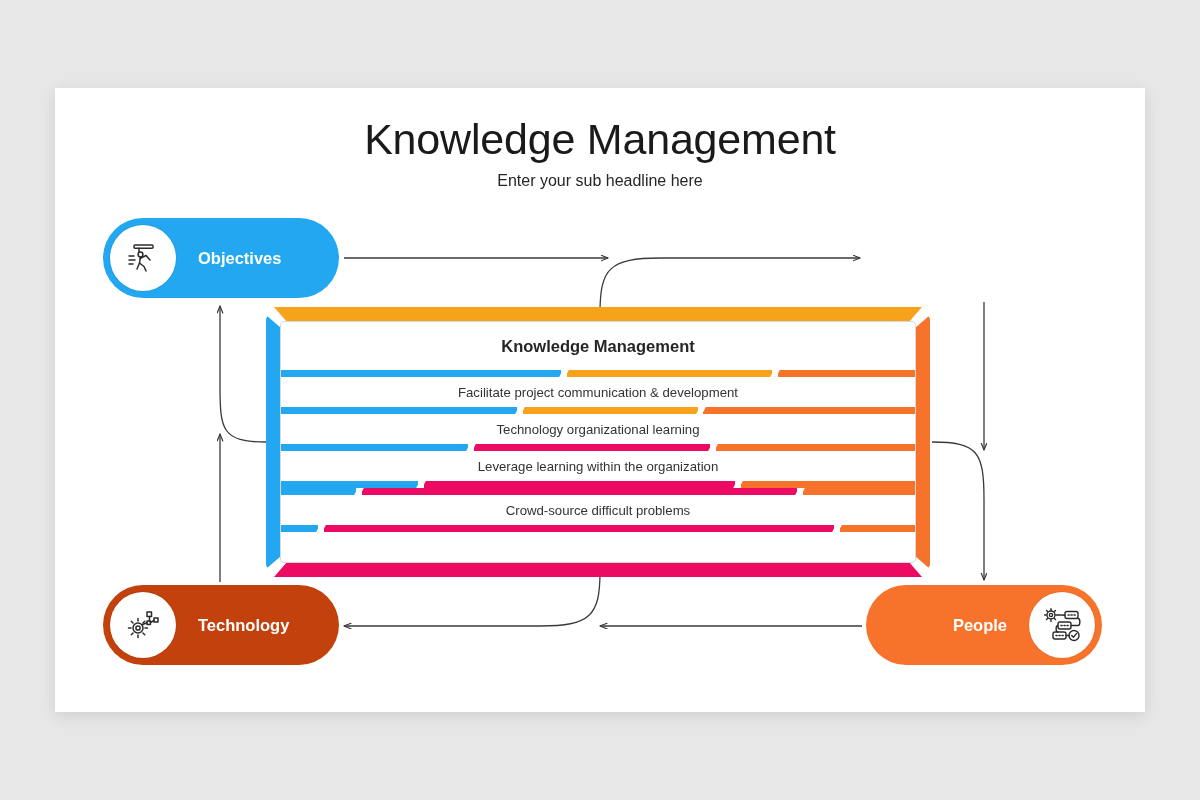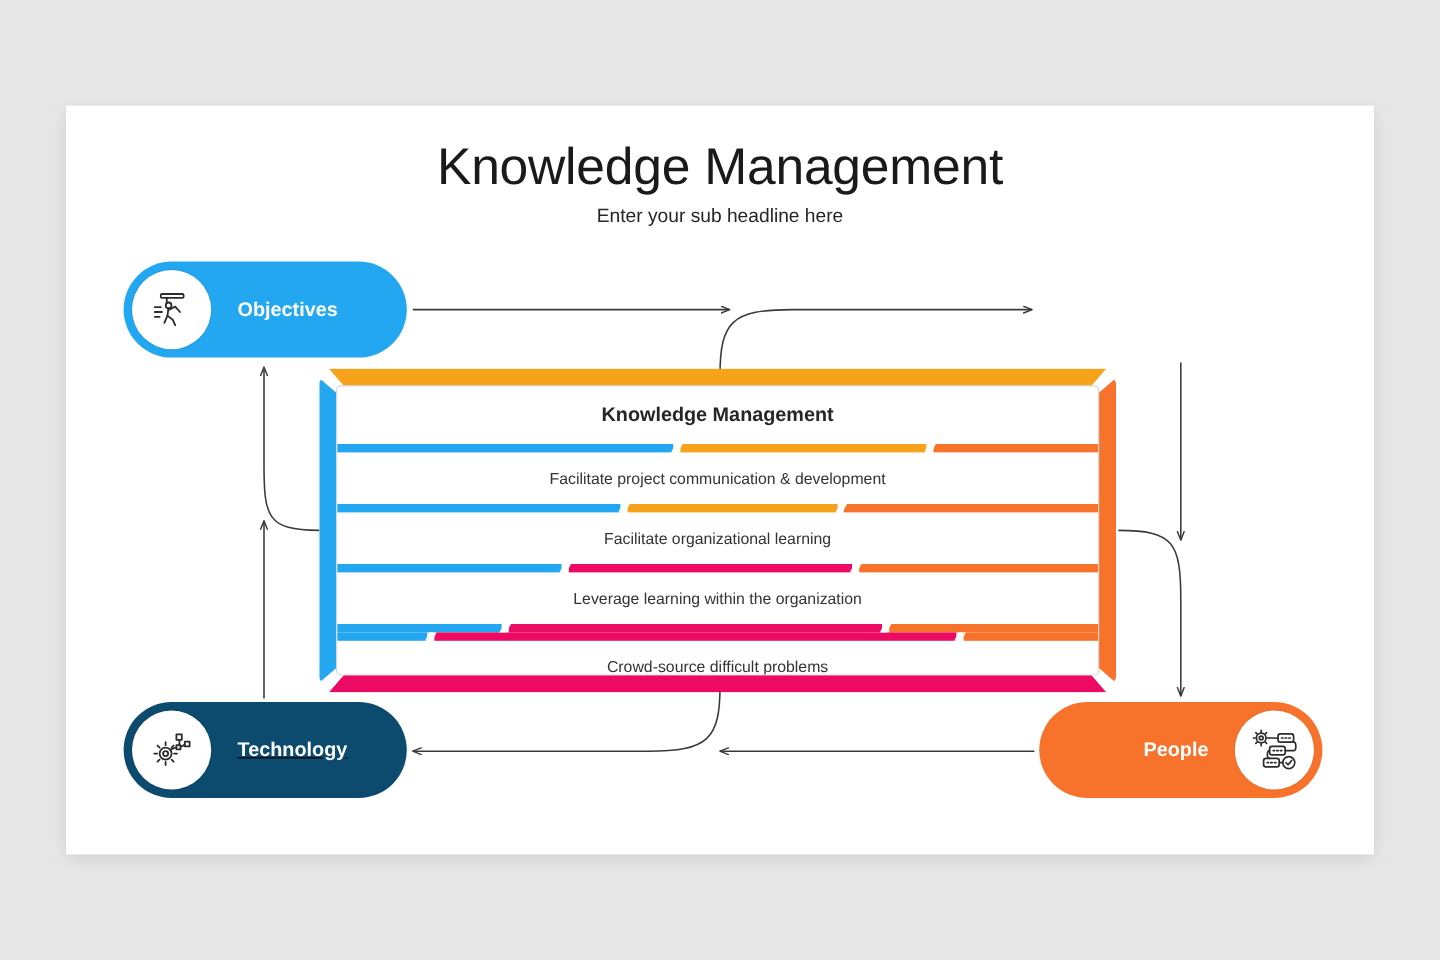--- a/index.html
+++ b/index.html
@@ -49,21 +49,21 @@
     flex: 0 0 auto;
     box-shadow: 0 0 0 1px rgba(0,0,0,0.05);
   }
   .pill.left-icon  { padding: 0 0 0 7px; justify-content: flex-start; }
   .pill.left-icon .pill-label { margin-left: 22px; }
   .pill.right-icon { padding: 0 7px 0 0; justify-content: flex-end; }
   .pill.right-icon .pill-label { margin-right: 22px; }
 
   #pill-objectives { left: 103px;  top: 218px; background: #22a7f0; }
   #pill-people     { left: 866px;  top: 218px; background: #f7a21b; }
-  #pill-technology { left: 103px;  top: 585px; background: #0c4a6e; text-decoration: underline; }
+  #pill-technology { left: 103px;  top: 585px; background: #c2410c; }
   #pill-process    { left: 866px;  top: 585px; background: #f7732b; }
 
   
   #panel {
     position: absolute;
     left: 266px; top: 307px;
     width: 664px; height: 270px;
   }
   .panel-inner {
     position: absolute;
@@ -85,21 +85,21 @@
   .bar-left  { left: 0;  background: #22a7f0; border-radius: 5px 0 0 5px;
                clip-path: polygon(0 0, 100% 13px, 100% calc(100% - 13px), 0 100%); }
   .bar-right { right: 0; background: #f7732b; border-radius: 0 5px 5px 0;
                clip-path: polygon(0 13px, 100% 0, 100% 100%, 0 calc(100% - 13px)); }
 
   .panel-head {
     height: 48px; display: flex; align-items: center; justify-content: center;
     font-size: 16.5px; font-weight: bold; color: #262626;
   }
   .row {
-    height: 43px; display: flex; align-items: center; justify-content: center;
+    height: 30px; display: flex; align-items: center; justify-content: center;
     font-size: 13.2px; color: #333; white-space: nowrap;
   }
   .sep { height: 7px; width: 100%; display: flex; }
   .sep i { display: block; height: 100%; }
 
   
   #wires { position: absolute; left: 0; top: 0; width: 1200px; height: 800px;
            pointer-events: none; }
 </style>
 </head>
@@ -156,21 +156,21 @@
             <i style="flex:1 1 22%;background:#f7732b"></i>
           </div>
           <div class="row">Facilitate project communication &amp; development</div>
           <div class="sep">
             <i style="width:38%;background:#22a7f0"></i>
             <i style="width:6px;background:#fff;transform:skewX(-28deg)"></i>
             <i style="width:28%;background:#f7a21b"></i>
             <i style="width:6px;background:#fff;transform:skewX(-28deg)"></i>
             <i style="flex:1 1 34%;background:#f7732b"></i>
           </div>
-          <div class="row">Facilitate organizational learning</div>
+          <div class="row">Technology organizational learning</div>
           <div class="sep">
             <i style="width:30%;background:#22a7f0"></i>
             <i style="width:6px;background:#fff;transform:skewX(-28deg)"></i>
             <i style="width:38%;background:#ec0a62"></i>
             <i style="width:6px;background:#fff;transform:skewX(-28deg)"></i>
             <i style="flex:1 1 32%;background:#f7732b"></i>
           </div>
           <div class="row">Leverage learning within the organization</div>
           <div class="sep">
             <i style="width:22%;background:#22a7f0"></i>

